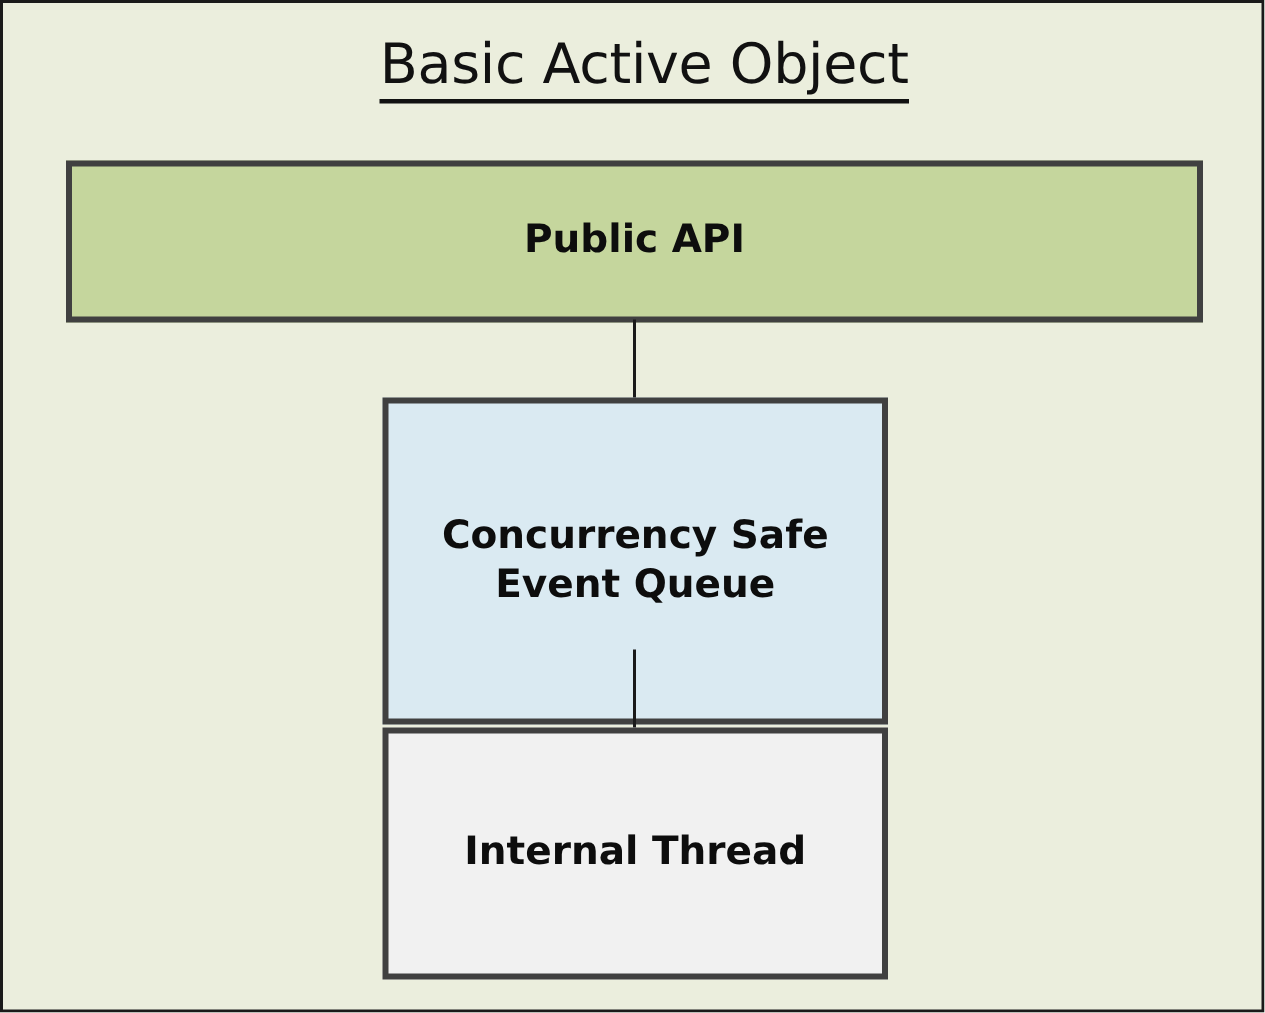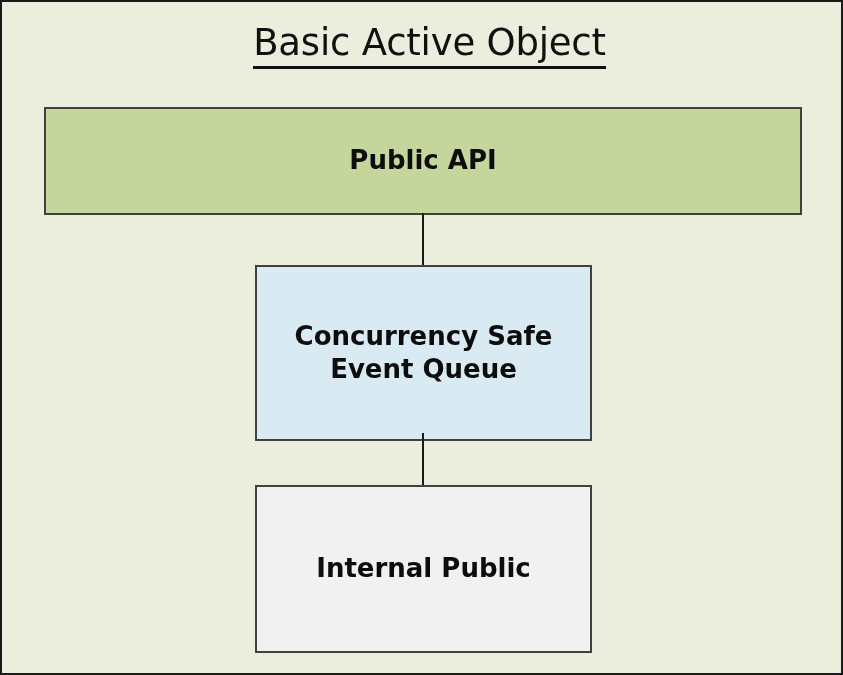--- a/index.html
+++ b/index.html
@@ -36,21 +36,21 @@
     display: inline-block;
     border-bottom: 3px solid #111111;
     padding-bottom: 3px;
     margin-left: 12px;
   }
 
   
   .node {
     position: absolute;
     box-sizing: border-box;
-    border: 2px solid #404040;
+    border: 4px solid #404040;
     display: flex;
     align-items: center;
     justify-content: center;
     text-align: center;
   }
   .node .label {
     font-weight: 700;
     color: #0d0d0d;
     line-height: 1.28;
     white-space: pre-line;
@@ -63,21 +63,21 @@
     width: 758px;
     height: 108px;
     background: #c5d69d;
   }
   #node-public-api .label { font-size: 26px; }
 
   #node-event-queue {
     left: 253px;
     top: 263px;
     width: 337px;
-    height: 176px;
+    height: 218px;
     background: #daeaf2;
   }
   #node-event-queue .label { font-size: 26px; }
 
   #node-internal-thread {
     left: 253px;
     top: 483px;
     width: 337px;
     height: 168px;
     background: #f1f1f1;
@@ -117,16 +117,16 @@
   <div class="connector" id="connector-api-to-queue"></div>
 
   <div class="node" id="node-event-queue">
     <span class="label">Concurrency Safe
 Event Queue</span>
   </div>
 
   <div class="connector" id="connector-queue-to-thread"></div>
 
   <div class="node" id="node-internal-thread">
-    <span class="label">Internal Public</span>
+    <span class="label">Internal Thread</span>
   </div>
 
 </div>
 
 </body></html>

